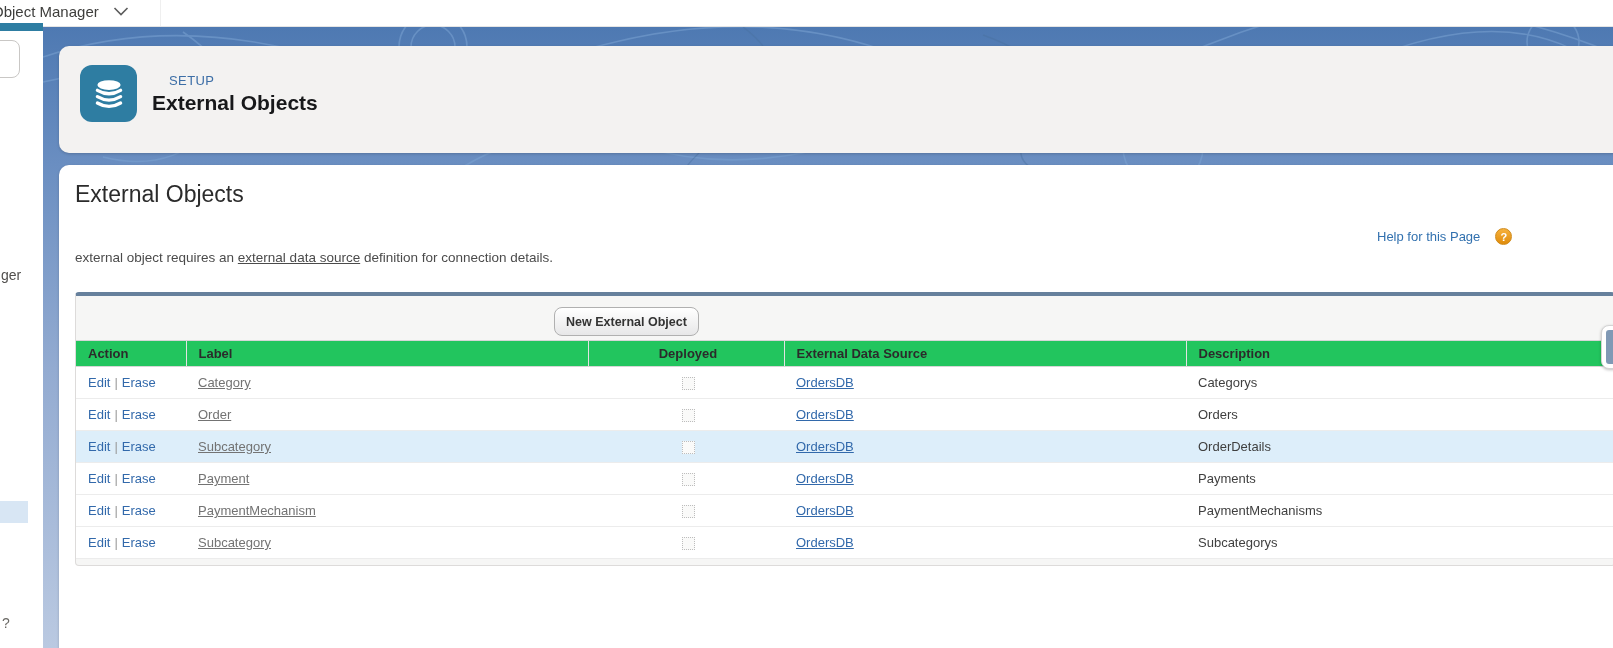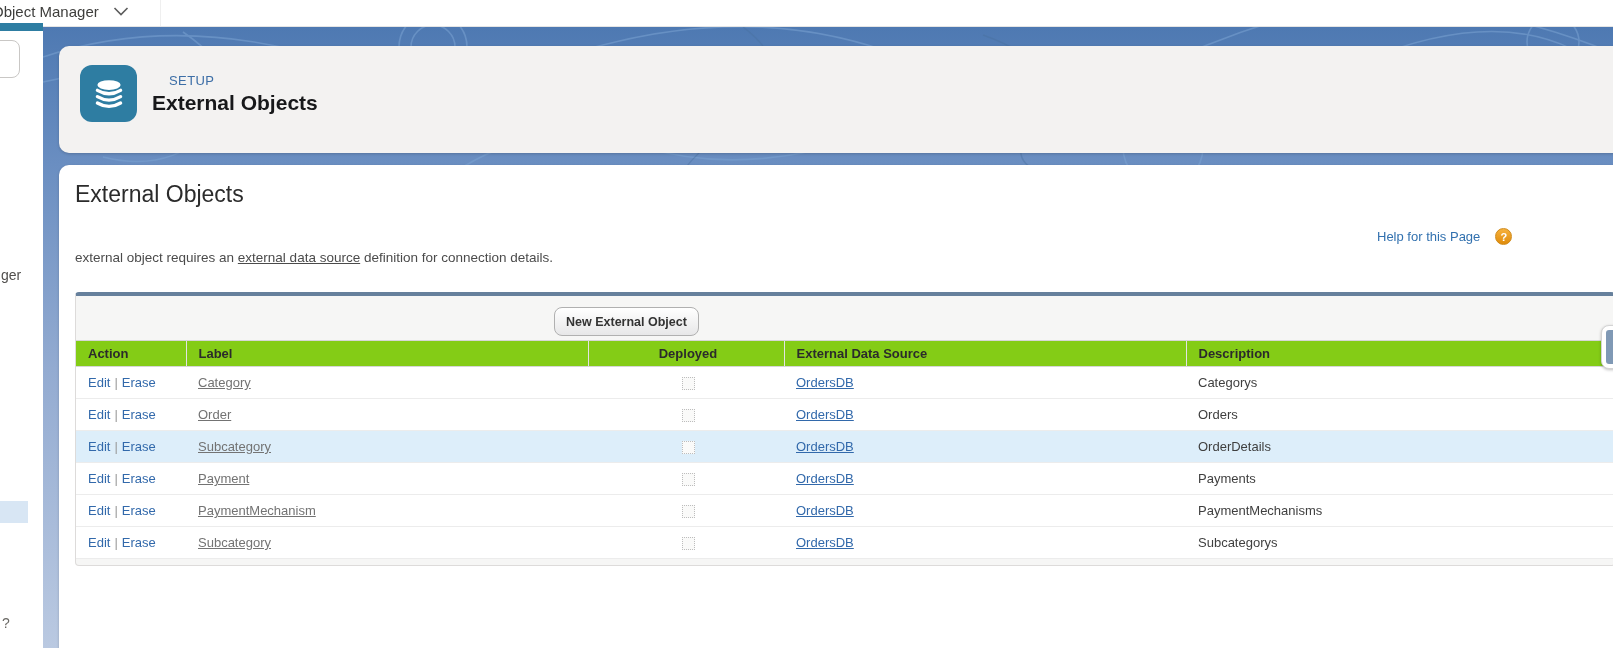--- a/index.html
+++ b/index.html
@@ -88,21 +88,21 @@
   .btn-new {
     position: absolute; left: 478px; top: 11px; height: 29px; padding: 0 11px;
     font-family: "Liberation Sans", sans-serif;
     font-size: 12.5px; font-weight: 700; color: #333;
     background: linear-gradient(#ffffff, #e7e7e8);
     border: 1px solid #b0b0b0; border-radius: 8px; cursor: pointer;
   }
   table.objects { width: 100%; border-collapse: collapse; table-layout: fixed; font-size: 13px; }
   col.c1 { width: 110px; } col.c2 { width: 402px; } col.c3 { width: 196px; } col.c4 { width: 402px; }
   thead th {
-    height: 26px; background: #84cc16;
+    height: 26px; background: #22c55e;
     border-top: 1px solid #d6d6d6; border-bottom: 1px solid #d6d6d6;
     font-weight: 700; color: #2b2b2b; text-align: left; padding: 0 8px 0 12px;
   }
   thead th + th { border-left: 1px solid #e3e3e3; }
   thead th.center, td.center { text-align: center; }
   tbody td {
     height: 32px; background: #fff; border-bottom: 1px solid #ececec;
     padding: 0 8px 0 12px; color: #3f3f3f;
     white-space: nowrap; overflow: hidden;
   }

